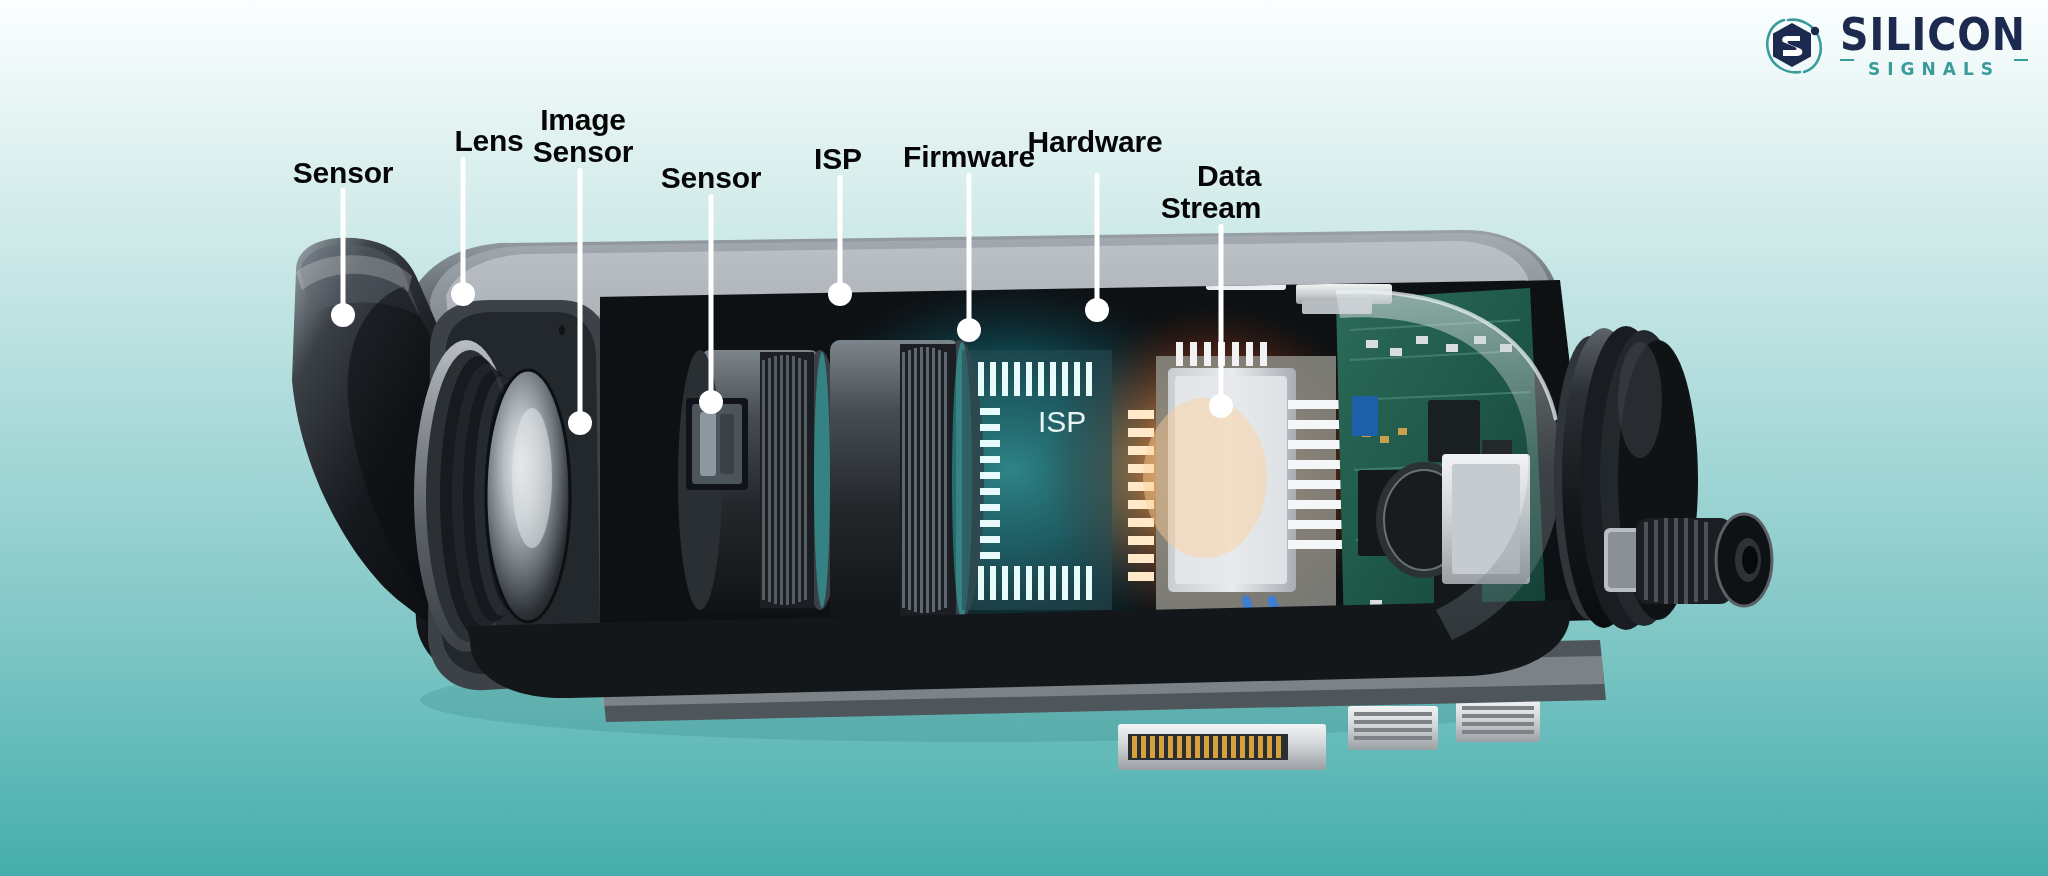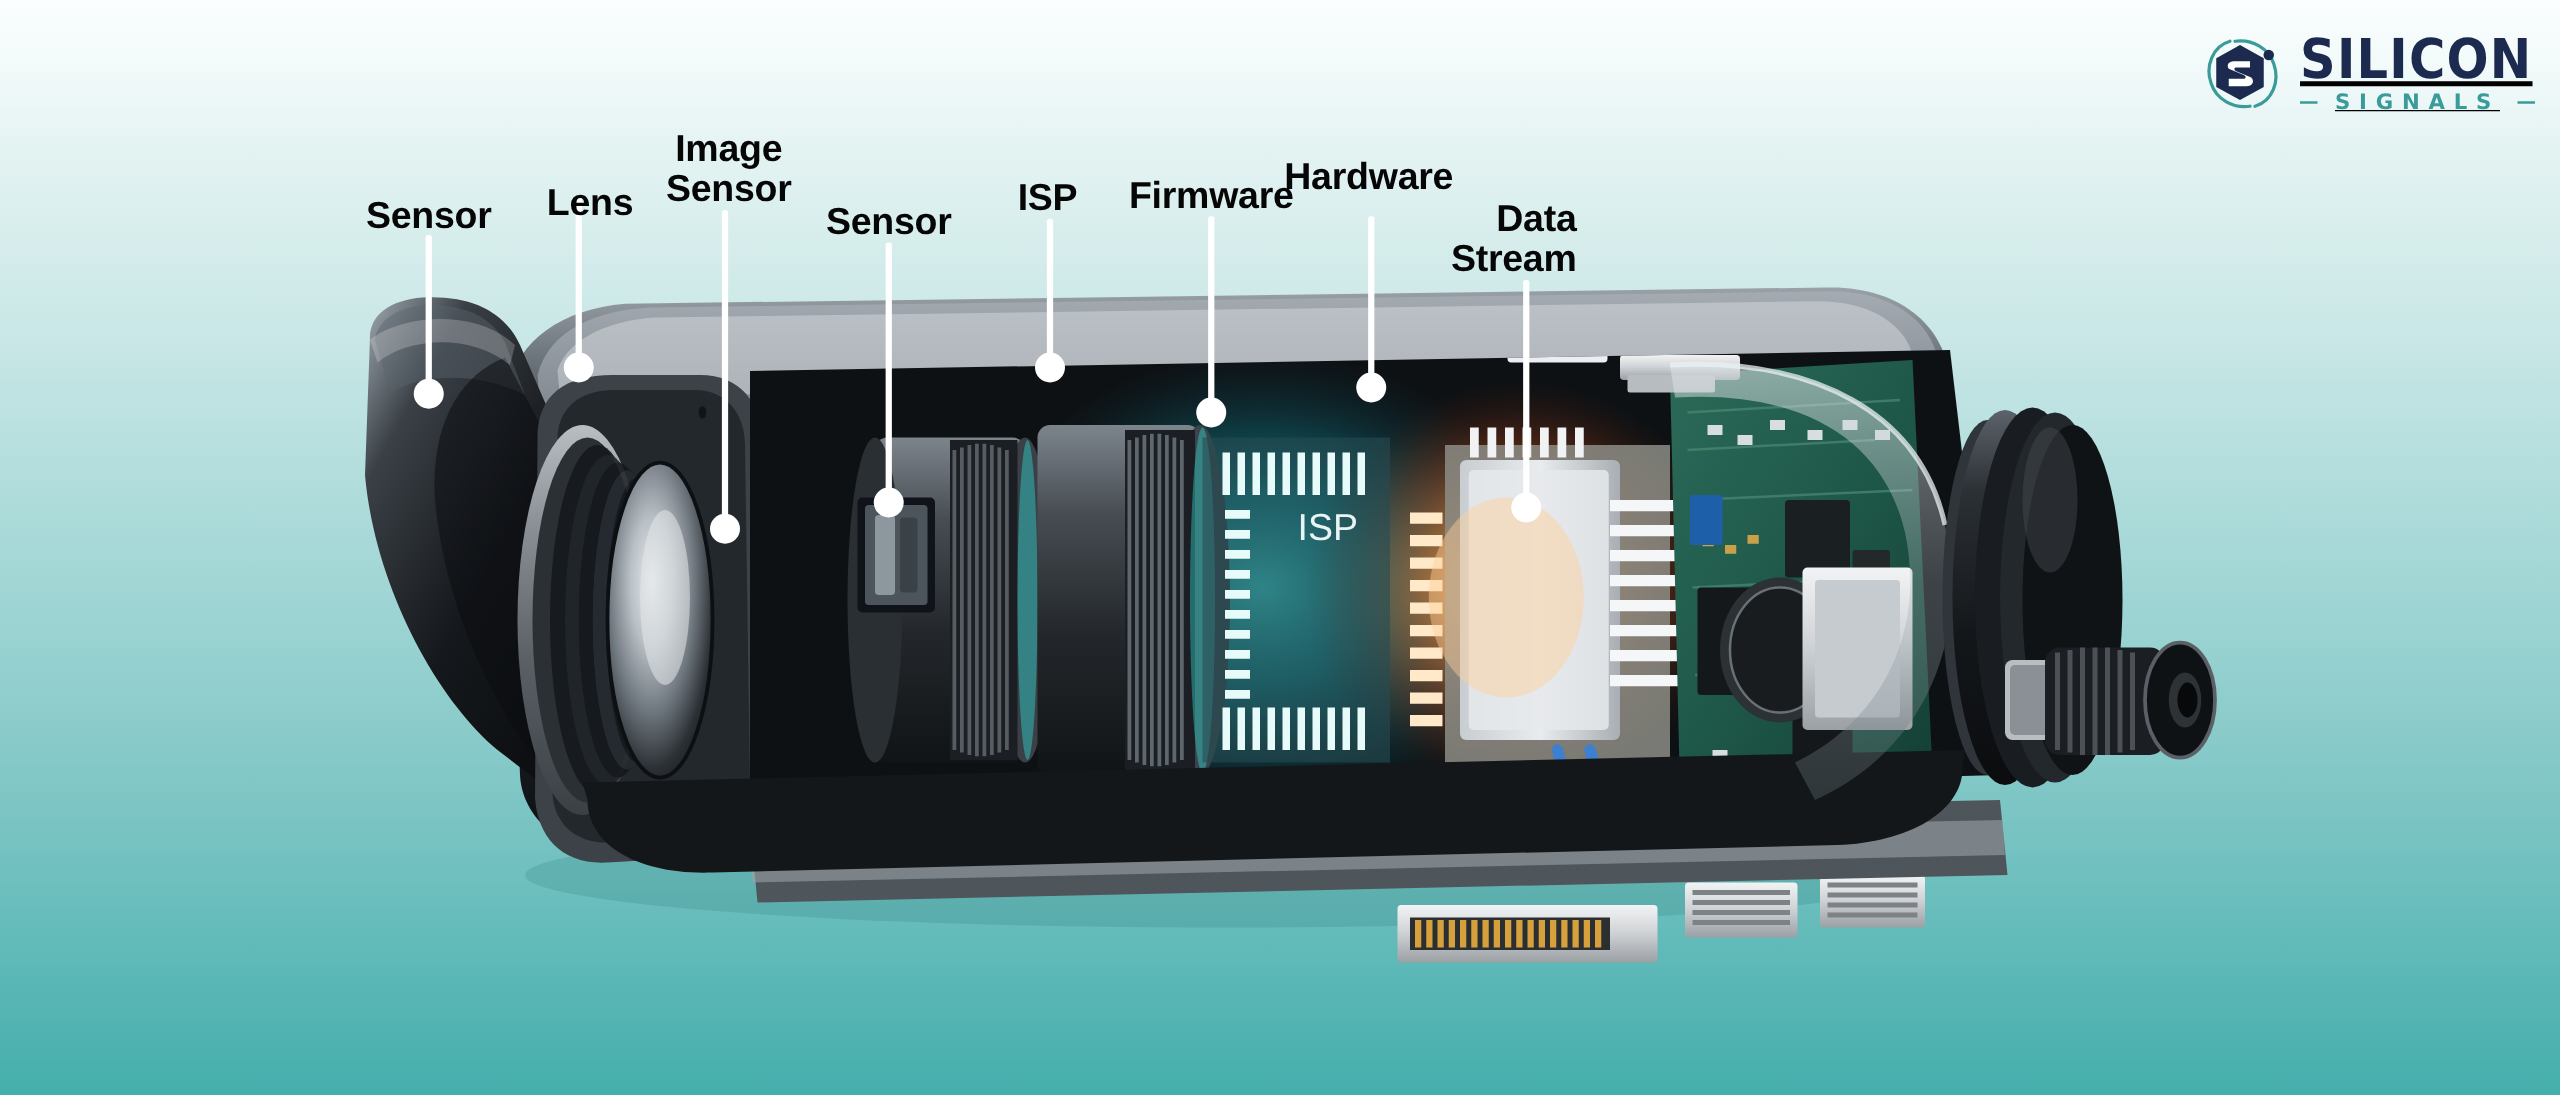--- a/index.html
+++ b/index.html
@@ -17,31 +17,31 @@
        #b3dedd 43%,
        #9ed5d4 55%,
        #88cac9 68%,
        #6fc0bf 80%,
        #57b6b4 91%,
        #45aeac 100%);
   }
 
   
   #logo {
-    position:absolute; top:27px; right:20px;
-    display:flex; align-items:center; gap:14px;text-decoration:underline;
+    position:absolute; top:14px; right:20px;
+    display:flex; align-items:center; gap:14px;
   }
   #logo-mark { width:64px; height:64px; position:relative; flex:none; }
   #logo-text { display:flex; flex-direction:column; align-items:stretch; }
   #logo-word {
     font-size:44px; font-weight:bold; letter-spacing:1px;
     color:#1b2a4e; line-height:0.95; font-family:"DejaVu Sans", sans-serif;
     font-stretch:condensed;
   }
-  #logo-sub-row { display:flex; align-items:center; gap:14px; margin-top:3px; }
+  #logo-sub-row { display:flex; gap:14px; margin-top:3px; }
   .logo-rule { height:2px; background:#3a9c9a; flex:1; min-width:14px; }
   #logo-sub {
     font-size:17px; font-weight:bold; letter-spacing:7px;
     color:#3a9c9a; font-family:"DejaVu Sans", sans-serif;
   }
 
   
   .label {
     position:absolute;
     font-weight:bold;
@@ -535,21 +535,21 @@
     </div>
   </div>
 </div>
 
 <div id="callouts">
     <div class="leader" style="left: 343px; top: 188px; height: 127px;"></div>
     <div class="leader-dot" style="left: 343px; top: 315px;"></div>
     <div class="label" style="left: 343px; top: 157px;">Sensor</div>
     <div class="leader" style="left: 463px; top: 157px; height: 137px;"></div>
     <div class="leader-dot" style="left: 463px; top: 294px;"></div>
-    <div class="label" style="left: 472px; top: 125px; margin-top: 22px;">Lens</div>
+    <div class="label" style="left: 489px; top: 125px;">Lens</div>
     <div class="leader" style="left: 580px; top: 168px; height: 255px;"></div>
     <div class="leader-dot" style="left: 580px; top: 423px;"></div>
     <div class="label" style="left: 583px; top: 104px;">Image
 Sensor</div>
     <div class="leader" style="left: 711px; top: 194px; height: 208px;"></div>
     <div class="leader-dot" style="left: 711px; top: 402px;"></div>
     <div class="label" style="left: 711px; top: 162px;">Sensor</div>
     <div class="leader" style="left: 840px; top: 175px; height: 119px;"></div>
     <div class="leader-dot" style="left: 840px; top: 294px;"></div>
     <div class="label" style="left: 838px; top: 143px;">ISP</div>

